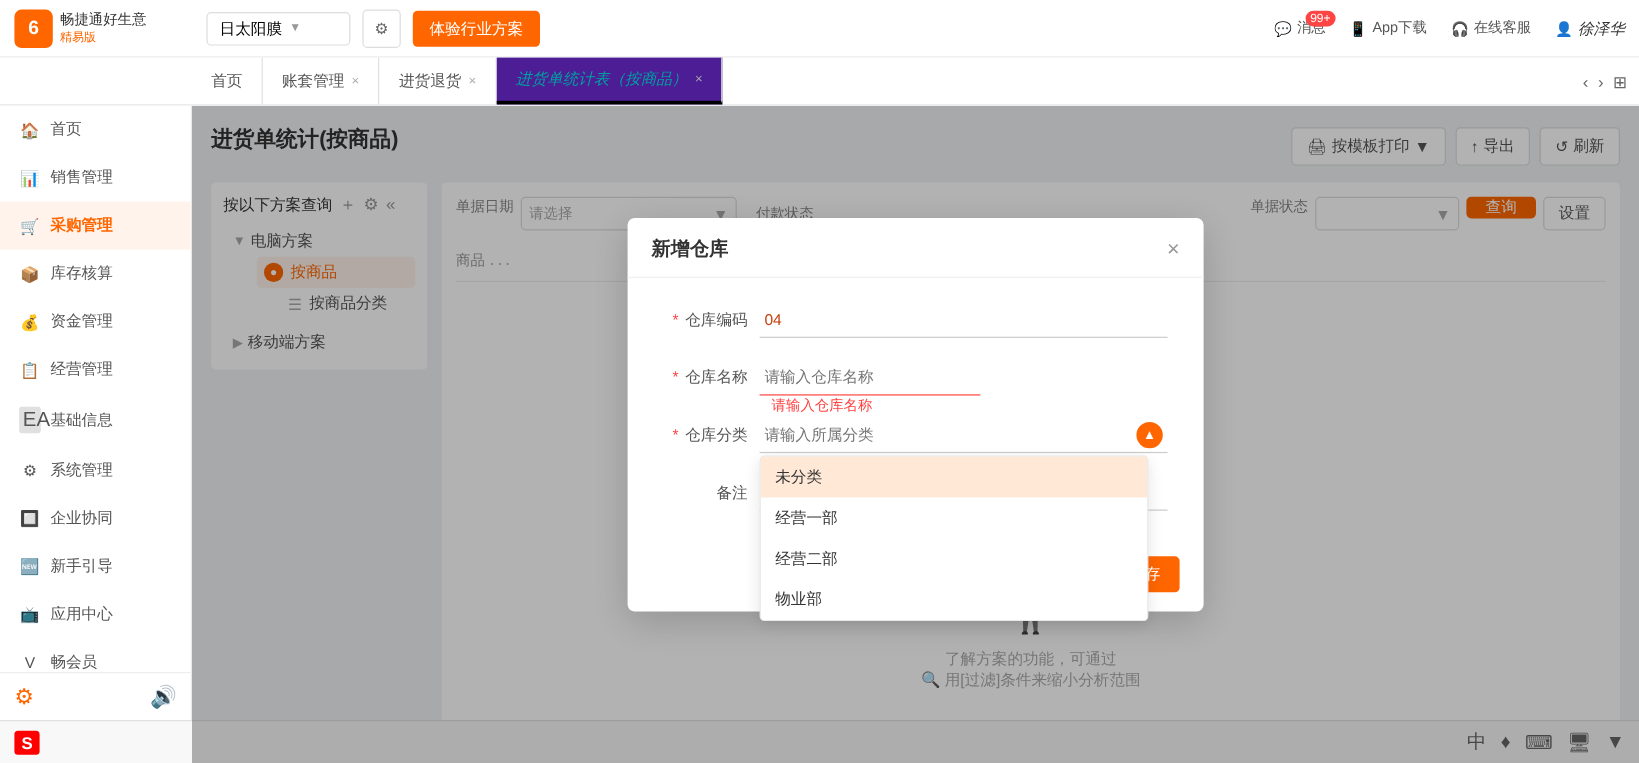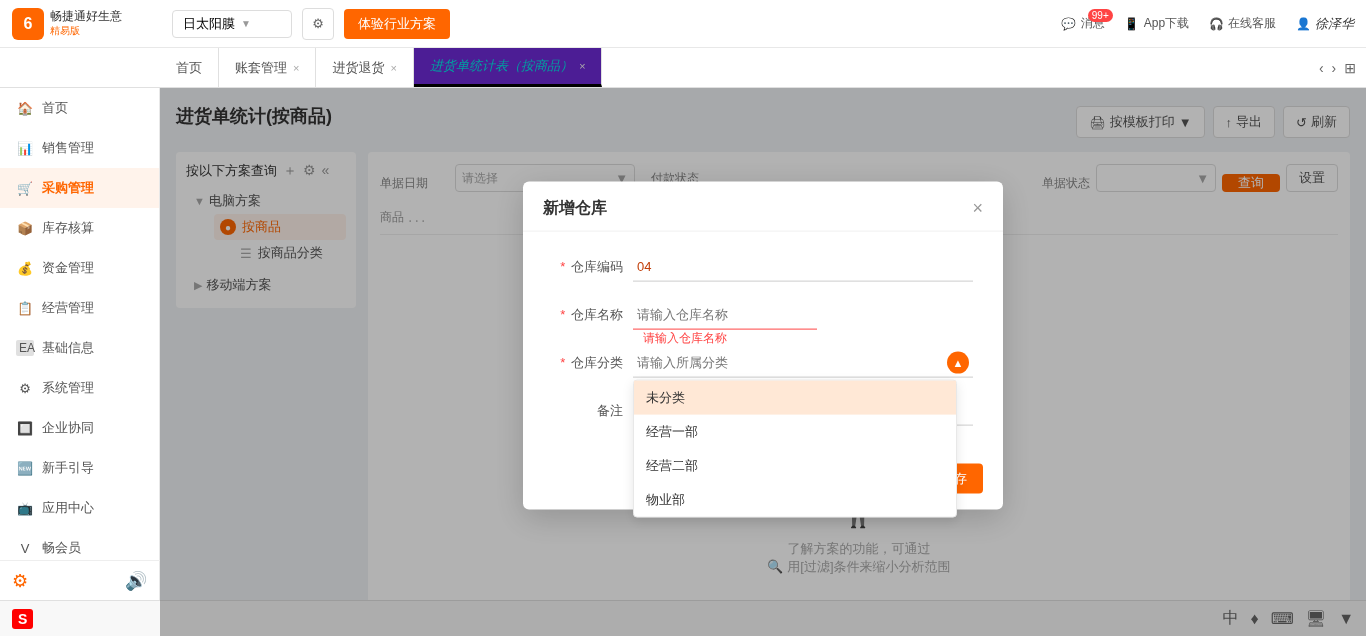--- a/index.html
+++ b/index.html
@@ -352,21 +352,21 @@
     }
     .filter-row {
       display: flex;
       align-items: center;
       gap: 16px;
       margin-bottom: 8px;
       flex-wrap: wrap;
     }
     .filter-item {
       display: flex;
-      align-items: flex-end;
+      align-items: flex-start;
       gap: 6px;
     }
 
     .hint-area {
       position: absolute;
       bottom: 40px;
       left: 50%;
       transform: translateX(-50%);
       text-align: center;
       color: #aaa;
@@ -482,21 +482,21 @@
     </div>
     <div class="sidebar-item">
       <span class="s-icon">💰</span>
       <span>资金管理</span>
     </div>
     <div class="sidebar-item">
       <span class="s-icon">📋</span>
       <span>经营管理</span>
     </div>
     <div class="sidebar-item">
-      <span class="s-icon" style="font-style:normal;font-size:12px;background:#e0e0e0;padding:1px 3px;border-radius:2px;">EA</span>
+      <span class="s-icon" style="font-style:normal;font-size:17px;background:#e0e0e0;padding:1px 3px;border-radius:2px;">EA</span>
       <span>基础信息</span>
     </div>
     <div class="sidebar-item">
       <span class="s-icon">⚙</span>
       <span>系统管理</span>
     </div>
     <div class="sidebar-item">
       <span class="s-icon">🔲</span>
       <span>企业协同</span>
     </div>
@@ -570,21 +570,21 @@
             <span>移动端方案</span>
           </div>
         </div>
       </div>
 
       <div style="flex:1; background:white; border-radius:4px; padding:12px; overflow:hidden; position:relative;">
 
         <div class="filter-row">
           <div class="filter-item">
             <span style="color:#888; font-size:12px;">单据日期</span>
-            <div style="width:180px; height:28px; border:1px solid #ddd; border-radius:4px; display:flex; align-items:center; padding:0 6px; gap:4px; cursor:pointer;margin-left:21px;">
+            <div style="width:180px; height:28px; border:1px solid #ddd; border-radius:4px; display:flex; align-items:center; padding:0 6px; gap:4px; cursor:pointer;">
               <span style="font-size:12px; color:#aaa;">请选择</span>
               <span style="margin-left:auto; color:#aaa;">▼</span>
             </div>
           </div>
           <div class="filter-item">
             <span style="color:#888; font-size:12px;">付款状态</span>
           </div>
           <div class="filter-item" style="margin-left:auto;">
             <span style="color:#888; font-size:12px;">单据状态</span>
             <div style="width:120px; height:28px; border:1px solid #ddd; border-radius:4px; display:flex; align-items:center; padding:0 6px; cursor:pointer;">

